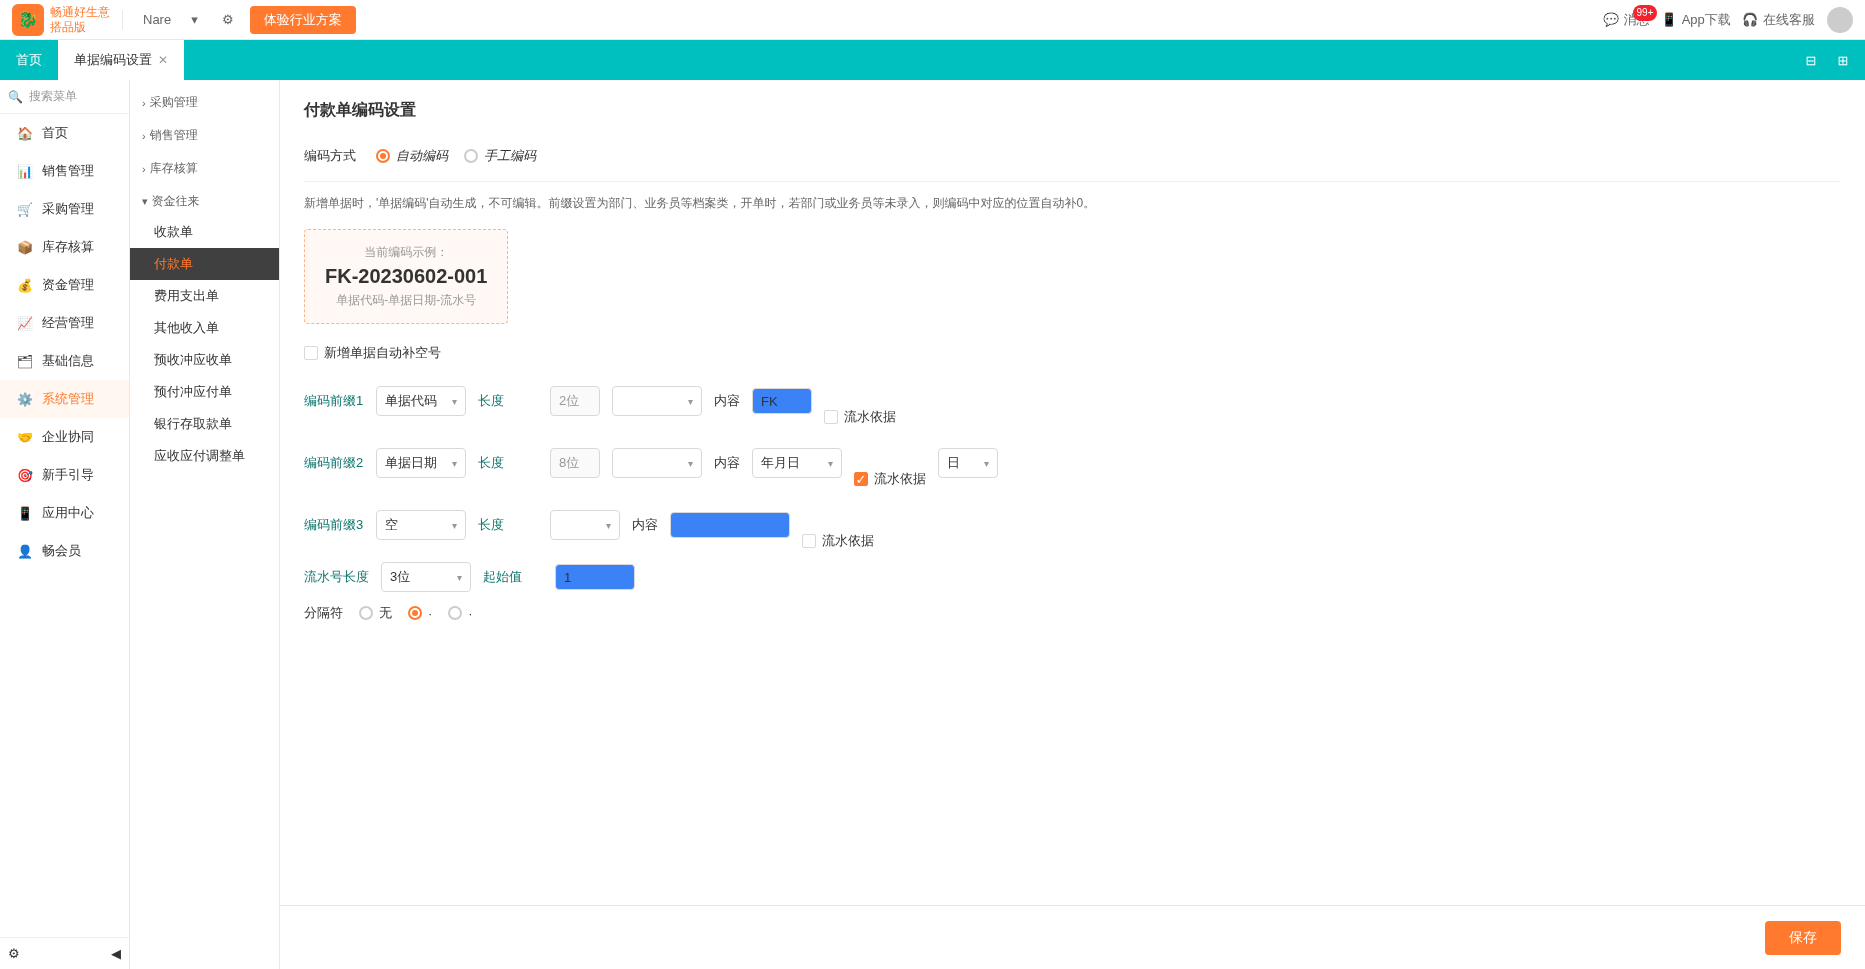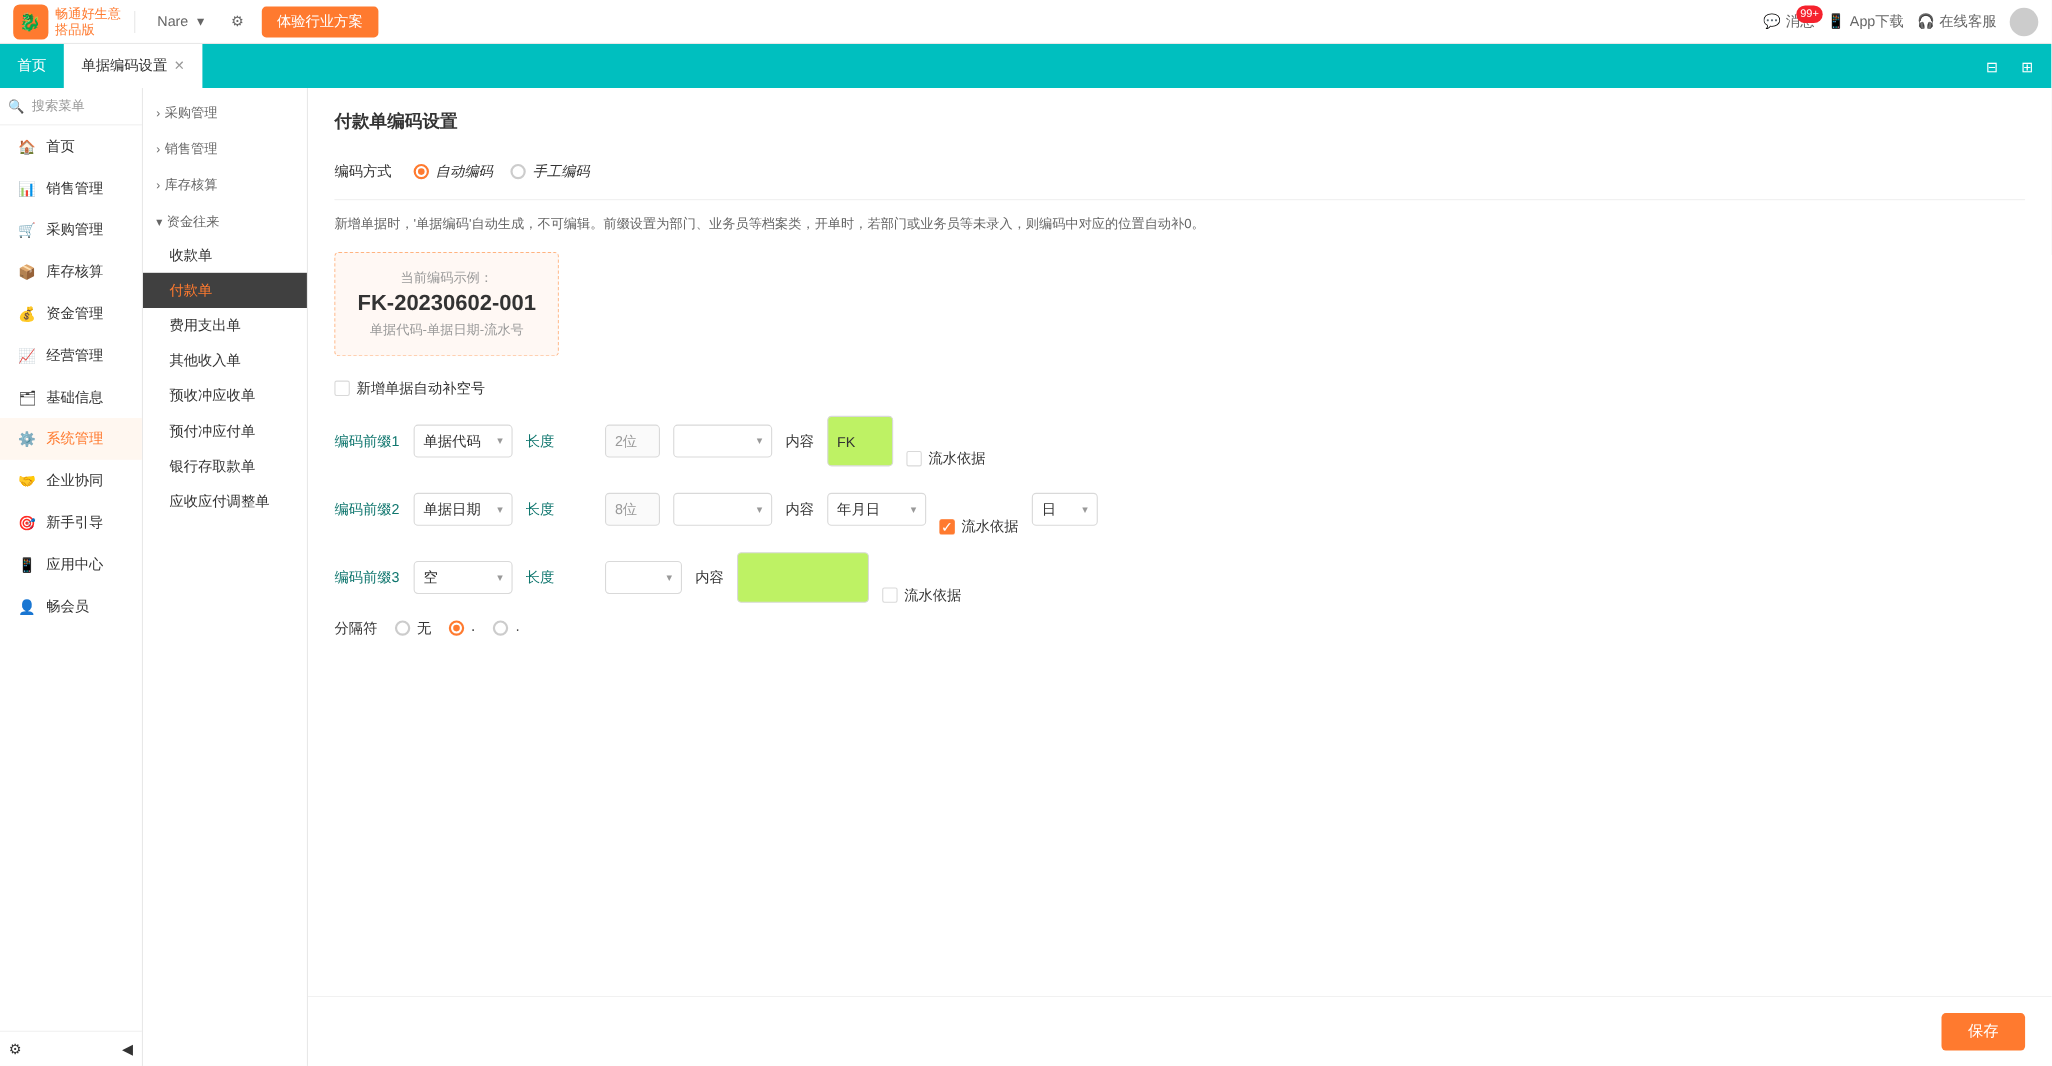--- a/index.html
+++ b/index.html
@@ -4,21 +4,21 @@
   <style>
     * { box-sizing: border-box; margin: 0; padding: 0; }
     body { font-family: -apple-system, BlinkMacSystemFont, "PingFang SC", "Microsoft YaHei", sans-serif; font-size: 13px; color: #333; background: #f5f5f5; height: 969px; overflow: hidden; }
 
     
     .top-bar { height: 40px; background: #fff; border-bottom: 1px solid #e8e8e8; display: flex; align-items: center; padding: 0 12px; gap: 8px; position: relative; z-index: 10; }
     .top-bar-logo { display: flex; align-items: center; gap: 6px; }
     .logo-icon { width: 32px; height: 32px; background: #ff7a2f; border-radius: 6px; display: flex; align-items: center; justify-content: center; color: white; font-size: 16px; }
     .logo-text { font-size: 12px; color: #ff7a2f; line-height: 1.2; }
     .top-bar-divider { width: 1px; height: 20px; background: #e8e8e8; margin: 0 4px; }
-    .company-selector { display: flex; align-items: center; gap: 8px; color: #666; font-size: 13px; cursor: pointer; padding: 4px 8px; border-radius: 4px; }
+    .company-selector { display: flex; align-items: center; gap: 20px; color: #666; font-size: 13px; cursor: pointer; padding: 4px 8px; border-radius: 4px; }
     .settings-btn { width: 28px; height: 28px; display: flex; align-items: center; justify-content: center; color: #666; cursor: pointer; border-radius: 4px; }
     .trial-btn { background: #ff7a2f; color: white; border: none; border-radius: 4px; padding: 5px 14px; font-size: 13px; cursor: pointer; }
     .top-bar-right { display: flex; align-items: center; gap: 12px; margin-left: auto; color: #666; font-size: 13px; }
     .msg-btn { display: flex; align-items: center; gap: 4px; cursor: pointer; position: relative; }
     .badge { background: #f5222d; color: white; font-size: 10px; border-radius: 8px; padding: 0 4px; min-width: 16px; height: 16px; display: flex; align-items: center; justify-content: center; position: absolute; top: -6px; right: -8px; }
     .app-btn, .service-btn { display: flex; align-items: center; gap: 4px; cursor: pointer; }
     .user-avatar { width: 26px; height: 26px; background: #ccc; border-radius: 50%; }
 
     
     .main-nav { height: 40px; background: #00bfbf; display: flex; align-items: center; padding: 0 0; position: relative; }
@@ -71,21 +71,21 @@
 
     
     .checkbox-row { margin-bottom: 14px; display: flex; align-items: center; gap: 6px; font-size: 13px; color: #333; }
     .checkbox { width: 14px; height: 14px; border: 1px solid #d9d9d9; border-radius: 2px; display: flex; align-items: center; justify-content: center; cursor: pointer; }
     .checkbox.checked { background: #ff7a2f; border-color: #ff7a2f; color: white; }
     .form-row { display: flex; align-items: center; gap: 12px; margin-bottom: 12px; flex-wrap: wrap; }
     .form-label { font-size: 13px; color: #0f766e; white-space: nowrap; min-width: 60px; }
     .form-select { height: 30px; border: 1px solid #d9d9d9; border-radius: 4px; padding: 0 8px; font-size: 13px; color: #333; display: flex; align-items: center; gap: 4px; cursor: pointer; background: white; min-width: 90px; position: relative; }
     .form-select-arrow { margin-left: auto; color: #999; font-size: 10px; }
     .form-input-small { height: 30px; border: 1px solid #d9d9d9; border-radius: 4px; padding: 0 8px; font-size: 13px; color: #999; display: flex; align-items: center; min-width: 50px; background: #fafafa; }
-    .form-input { height: 46px; border: 1px solid #d9d9d9; border-radius: 4px; padding: 0 8px; font-size: 13px; color: #333; display: flex; align-items: center; min-width: 60px; background: #bef264; }
+    .form-input { height: 26px; border: 1px solid #d9d9d9; border-radius: 4px; padding: 0 8px; font-size: 13px; color: #333; display: flex; align-items: center; min-width: 60px; background: #3b82f6; }
     .form-content-label { font-size: 13px; color: #333; white-space: nowrap; }
     .checkbox-label { display: flex; align-items: center; gap: 6px; font-size: 13px; color: #333; cursor: pointer; margin-top: 32px; }
 
     
     .separator-row { display: flex; align-items: center; gap: 16px; margin-top: 8px; }
     .separator-label { font-size: 13px; color: #333; }
     .sep-radio { display: flex; align-items: center; gap: 6px; cursor: pointer; font-size: 13px; }
 
     
     .bottom-bar { position: fixed; bottom: 0; left: 280px; right: 0; height: 64px; background: white; border-top: 1px solid #e8e8e8; display: flex; align-items: center; justify-content: flex-end; padding: 0 24px; }
@@ -342,20 +342,31 @@
         </div>
         <span class="form-content-label">内容</span>
         <div class="form-input" style="min-width:120px;"></div>
         <div class="checkbox-label">
           <div class="checkbox"></div>
           <span>流水依据</span>
         </div>
       </div>
 
       
+      <div class="form-row" style="margin-top:4px;">
+        <span class="form-label">流水号长度</span>
+        <div class="form-select">
+          <span>3位</span>
+          <span class="form-select-arrow chevron-down"></span>
+        </div>
+        <span class="form-label">起始值</span>
+        <div class="form-input" style="min-width:80px;">
+          <span>1</span>
+        </div>
+      </div>
 
       
       <div class="separator-row" style="margin-top:12px;">
         <span class="separator-label">分隔符</span>
         <label class="sep-radio">
           <div class="radio-circle"></div>
           <span>无</span>
         </label>
         <label class="sep-radio">
           <div class="radio-circle checked"></div>

